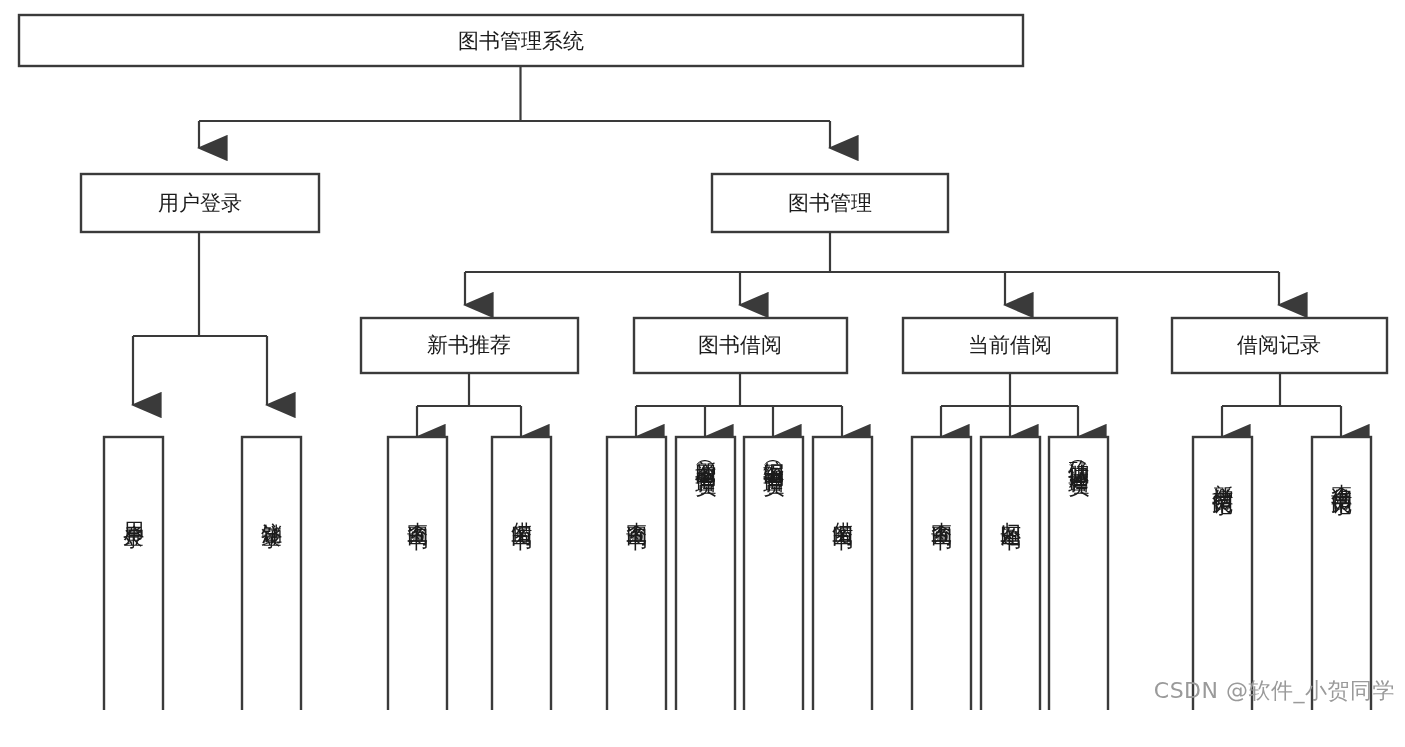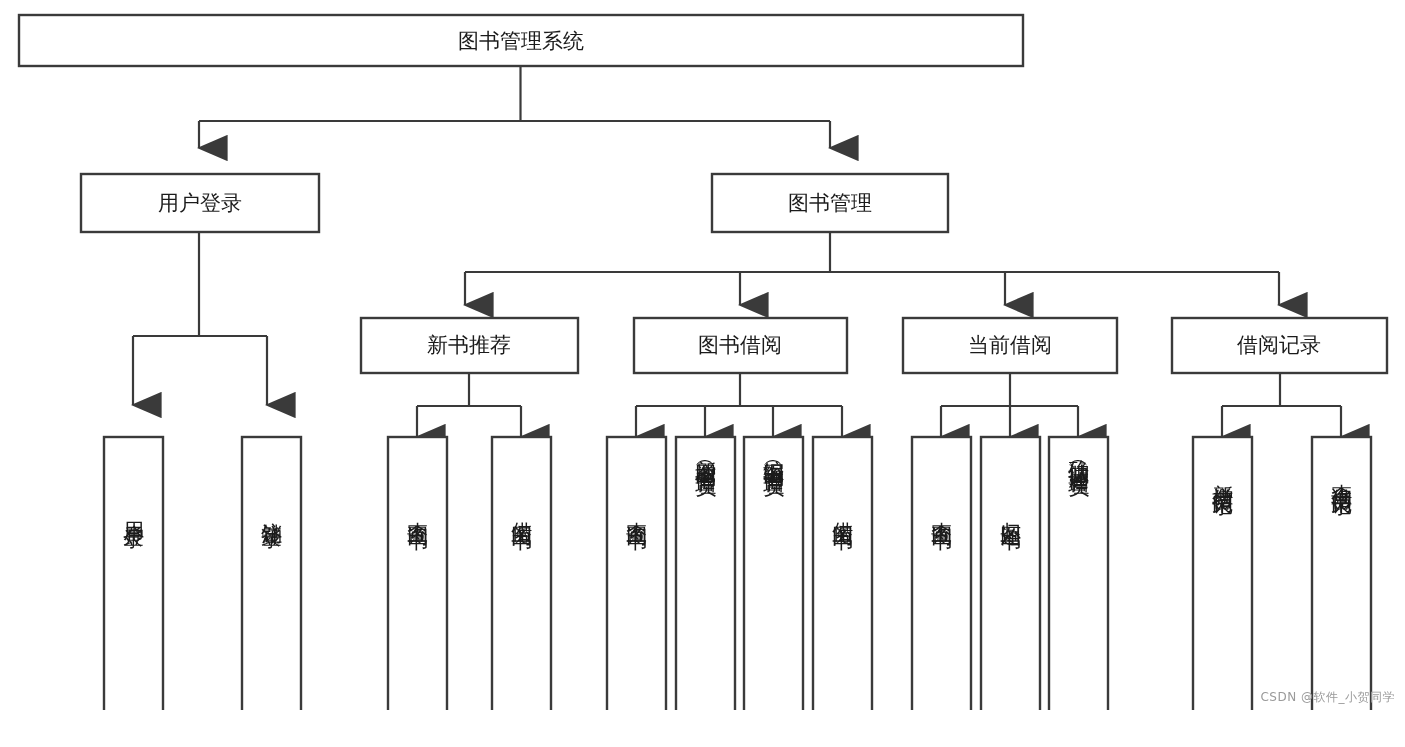--- a/index.html
+++ b/index.html
@@ -67,21 +67,21 @@
     letter-spacing: 2.5px;
     color: #1b1b1b;
     white-space: nowrap;
     text-align: center;
   }
   #watermark {
     position: absolute;
     right: 10px;
     bottom: 4px;
     font-family: "DejaVu Sans", "Liberation Sans", sans-serif;
-    font-size: 12px;
+    font-size: 22px;
     color: #9a9a9a;
     letter-spacing: 0.5px;
     white-space: nowrap;
   }
 </style>
 </head>
 <body>
 
 <div id="diagram-root">
 

